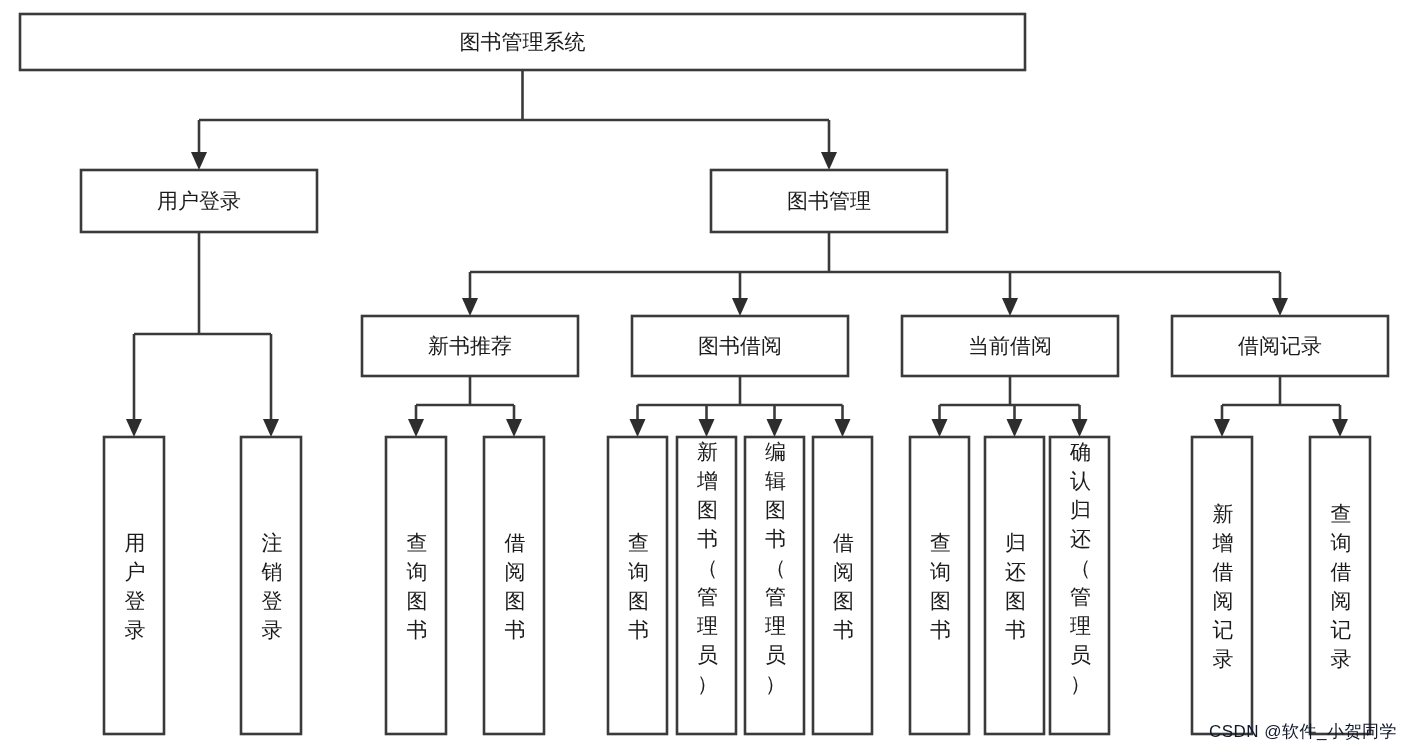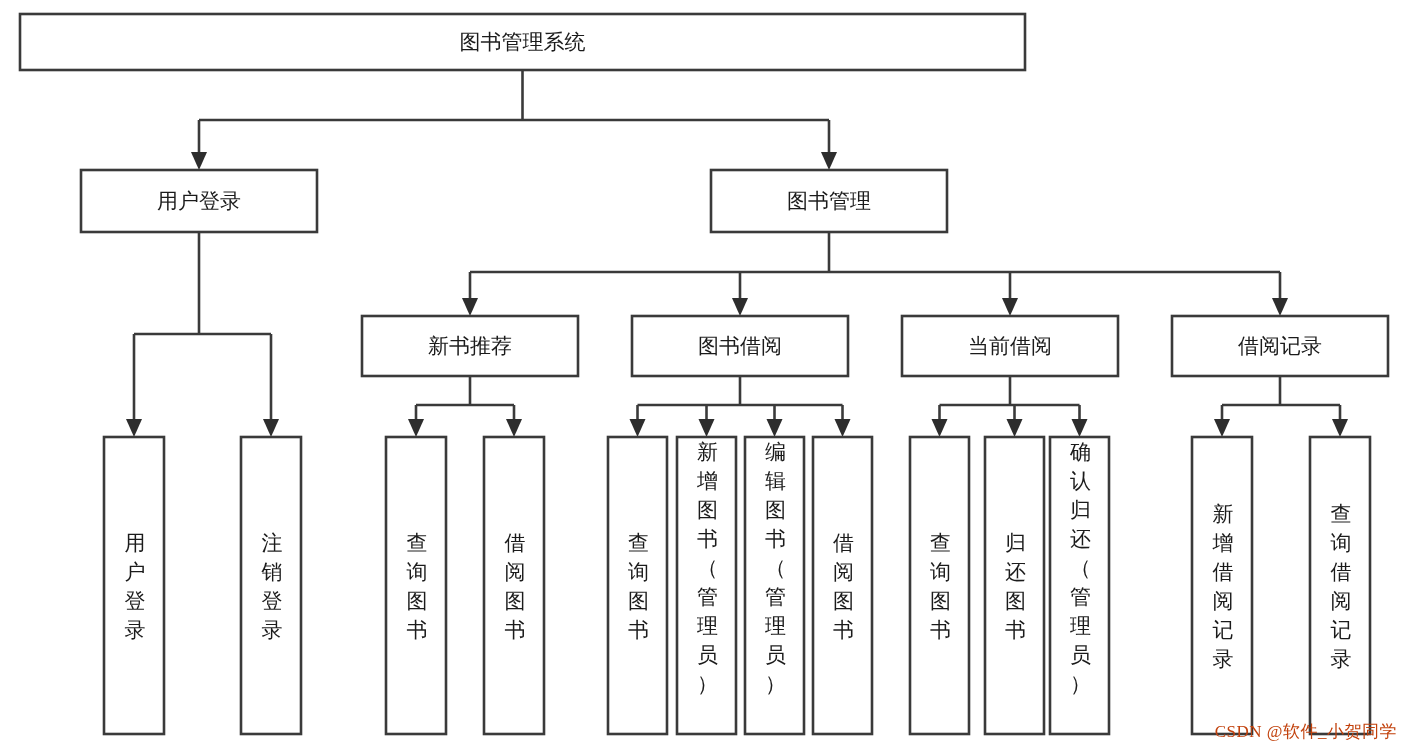--- a/index.html
+++ b/index.html
@@ -52,23 +52,23 @@
   .node-label-v {
     font-family: "DejaVu Sans", "Liberation Sans", sans-serif;
     font-size: 21px;
     fill: #1b1b1b;
     text-anchor: middle;
   }
   .watermark-text {
     position: absolute;
     right: 8px;
     bottom: 4px;
-    font-family: Liberation Serif, serif;
+    font-family: Liberation Sans, sans-serif;
     font-size: 17px;
-    color: #c2410c;
+    color: #0f172a;
     white-space: nowrap;
     letter-spacing: 0.5px;
     user-select: none;
   }
 </style>
 </head>
 <body>
 
 <div id="diagram-root">
   <svg class="flow-canvas" id="flow-canvas" viewBox="0 0 1405 747" xmlns="http://www.w3.org/2000/svg">

